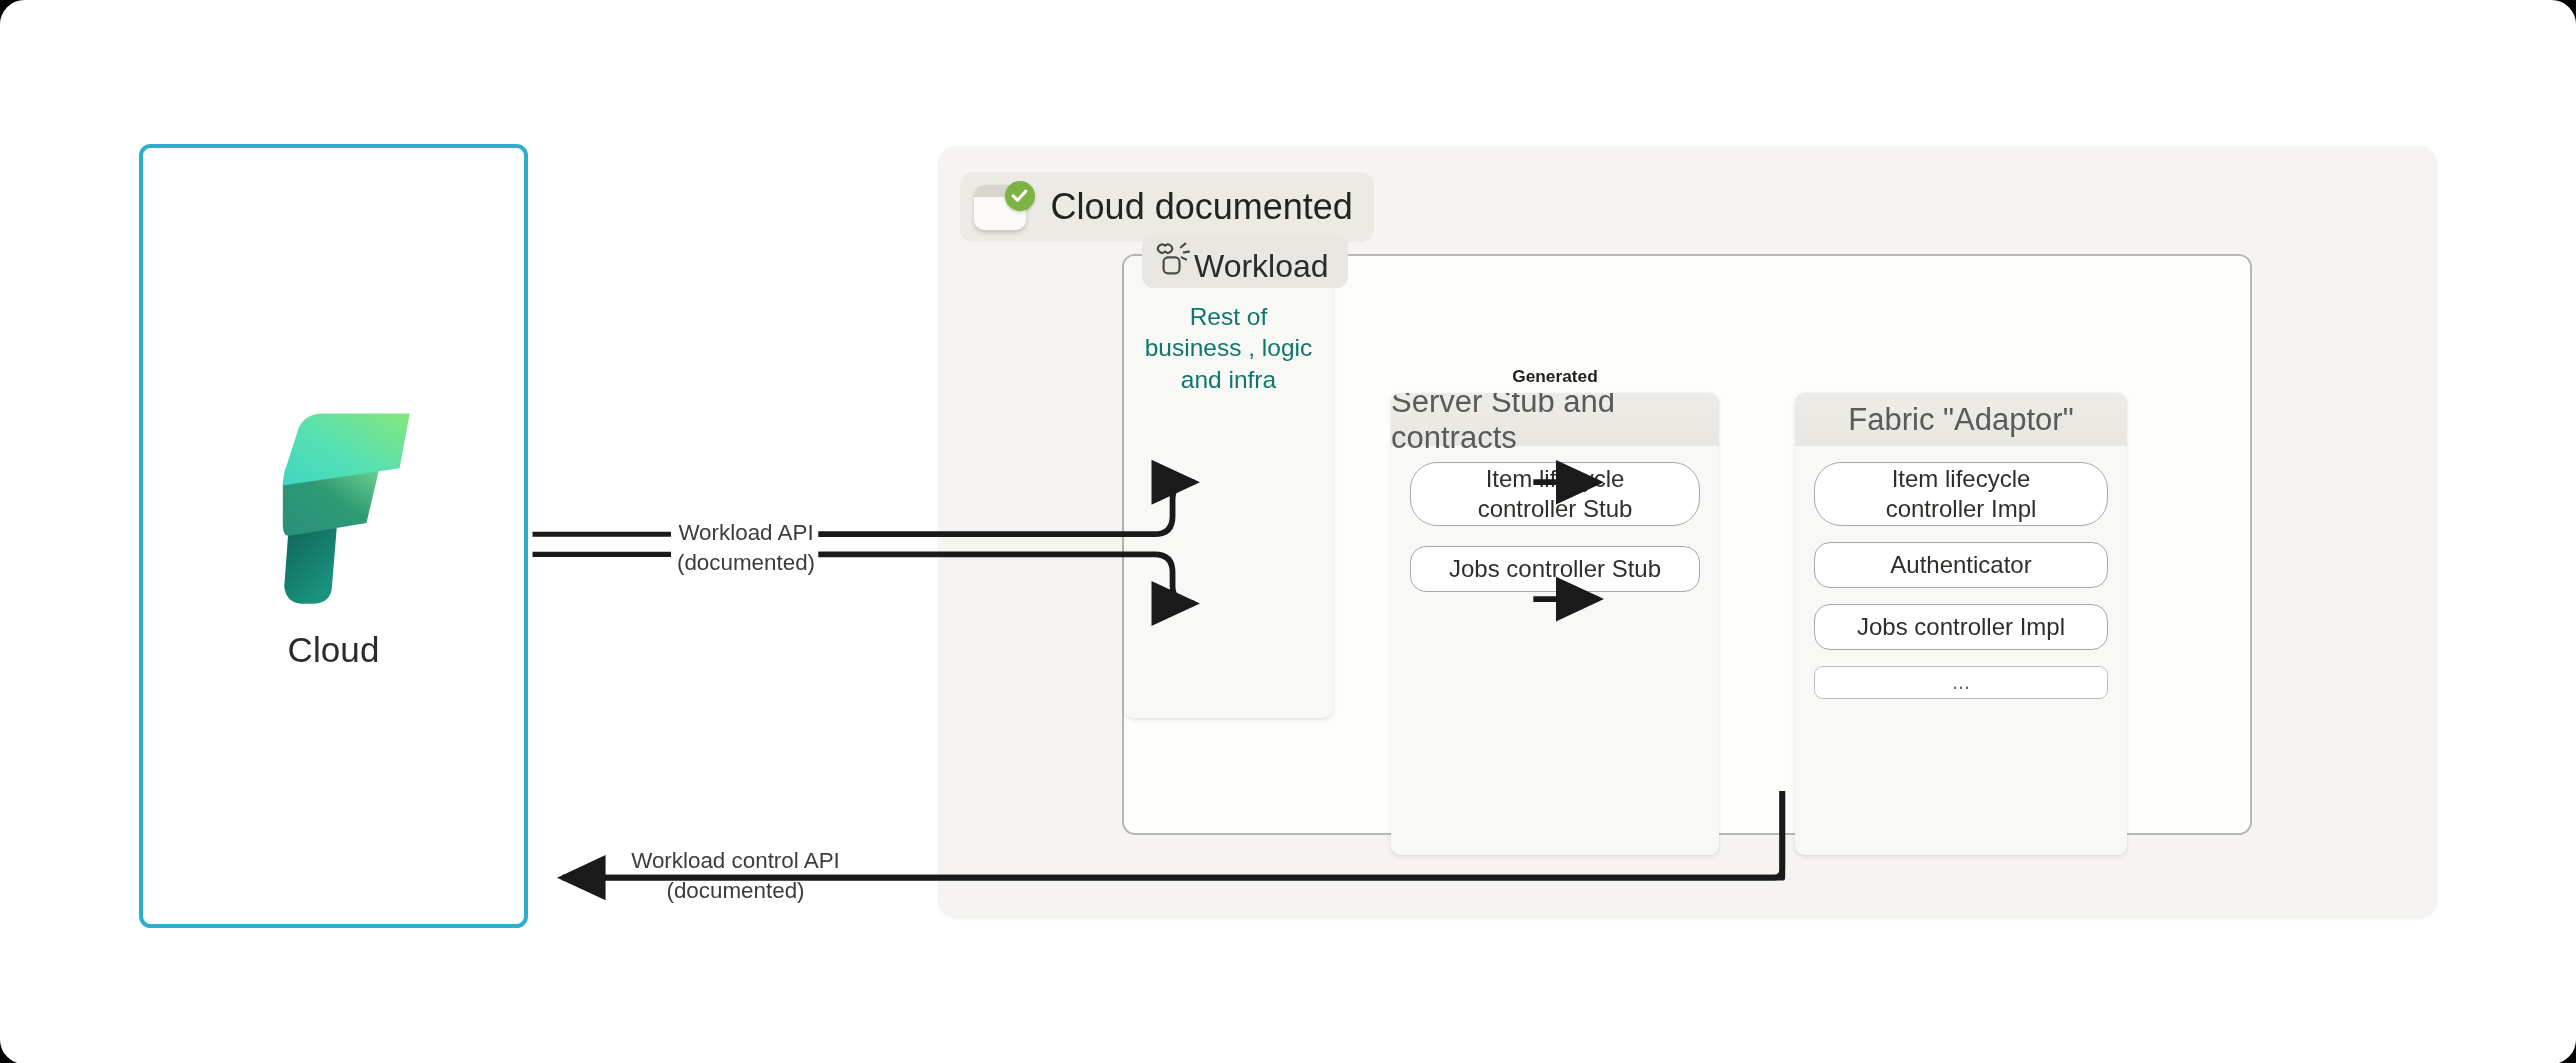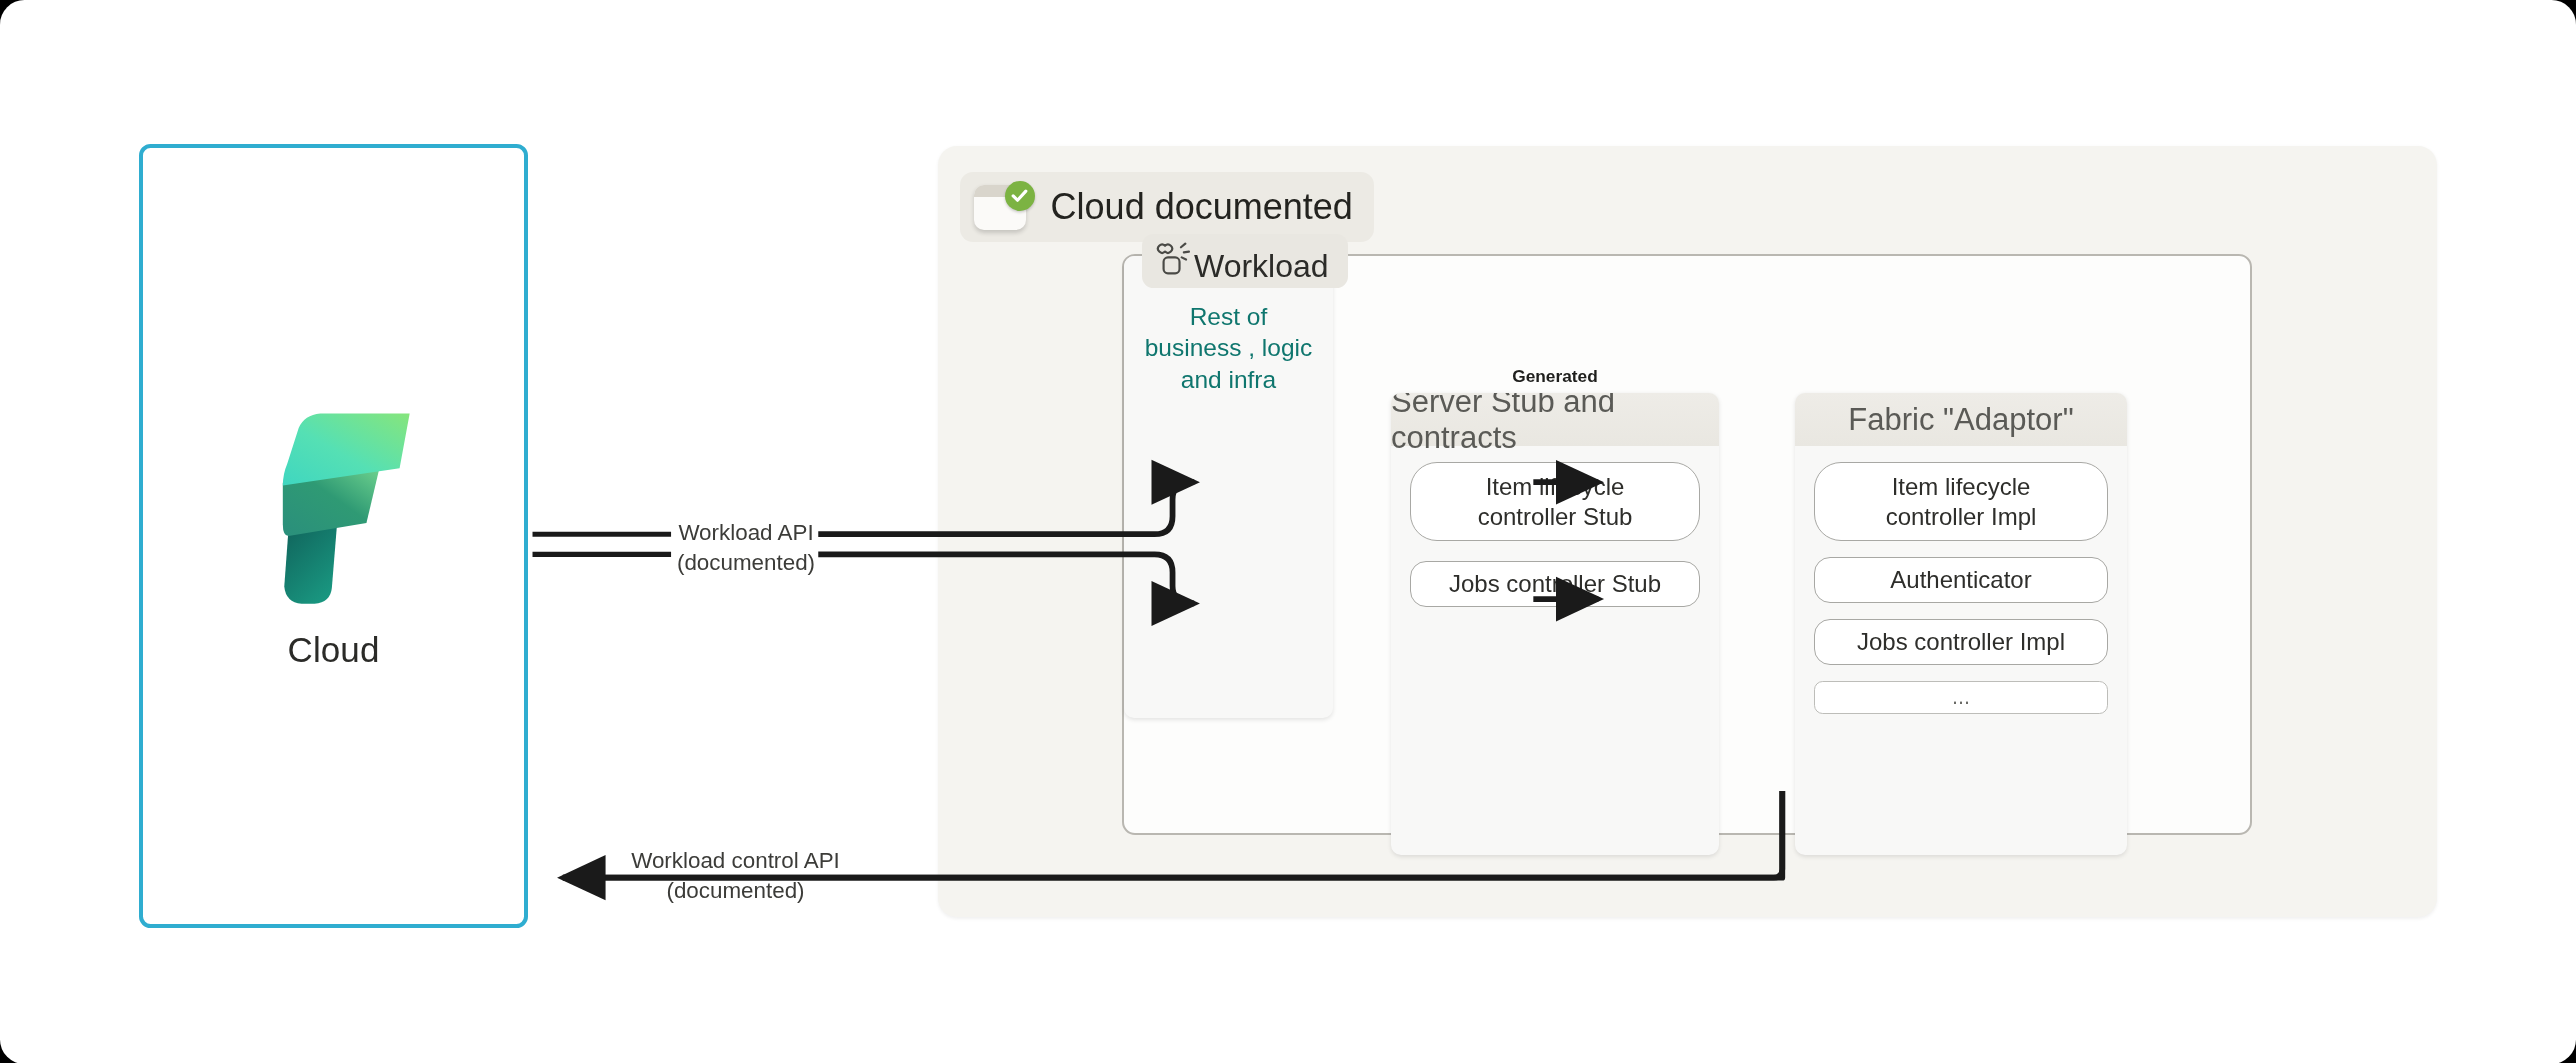--- a/index.html
+++ b/index.html
@@ -94,21 +94,21 @@
   .generated-tag{
     position:absolute; left:0; right:0; top:-27.4px;
     text-align:center; font-size:17.3px; font-weight:bold; color:#1f1f1d;
   }
 
   .node{
     border:1.4px solid #a8a8a4; border-radius:8.7px; background:#ffffff;
     display:flex; align-items:center; justify-content:center; text-align:center;
     font-size:24px; color:#2e2e2b; line-height:1.24; box-sizing:border-box;
   }
-  .node.tall{height:79px;border-radius:27px;}
+  .node.tall{height:64px;border-radius:27px;}
   .node.short{height:46px;border-radius:16px;}
   .node.ellipsis{height:33px;border-width:0.7px;border-color:#bdbdb9;font-size:21.6px;color:#6a6a66;}
 
   
   .conn-label{
     position:absolute; text-align:center; font-size:22.4px; color:#3c3c39; line-height:1.32;
   }
 
   svg.wires{position:absolute;left:0;top:0;width:2576px;height:1064px;overflow:visible;pointer-events:none;}
 </style>

